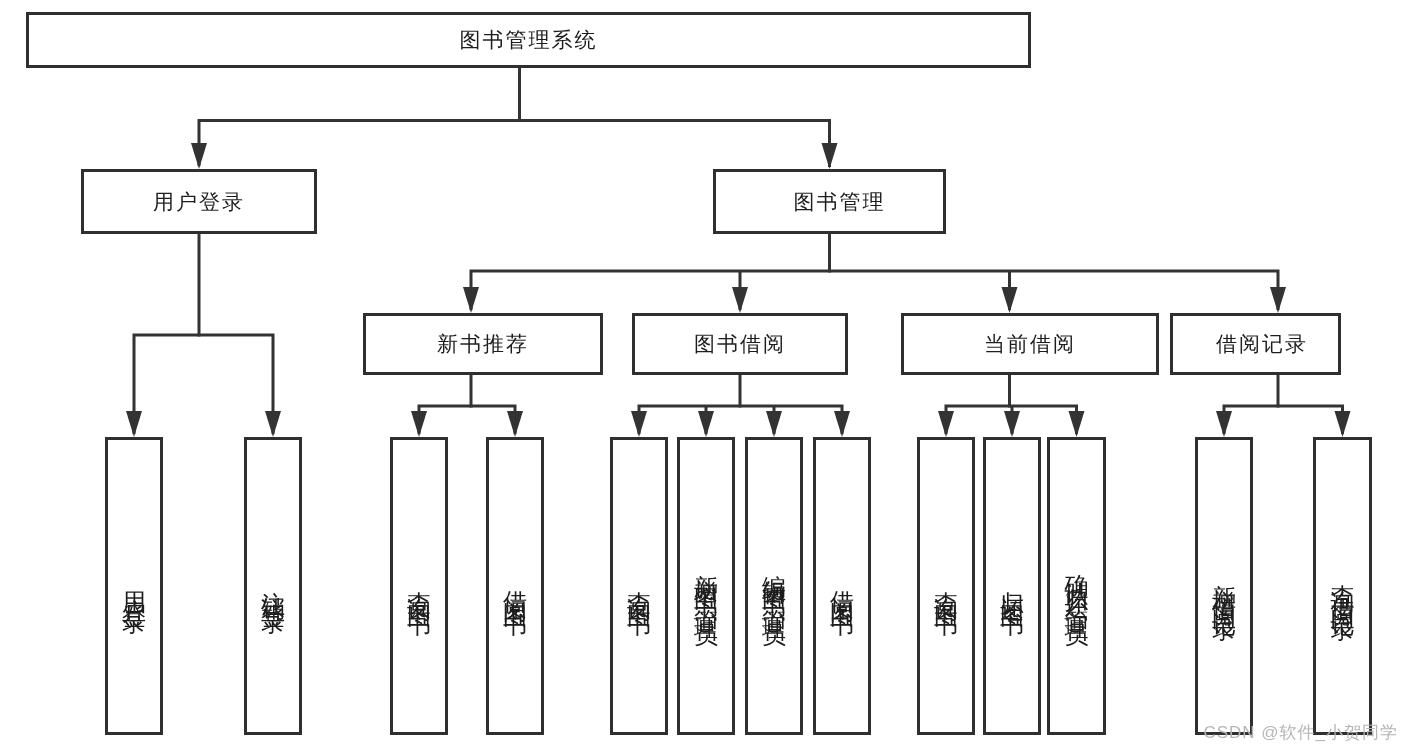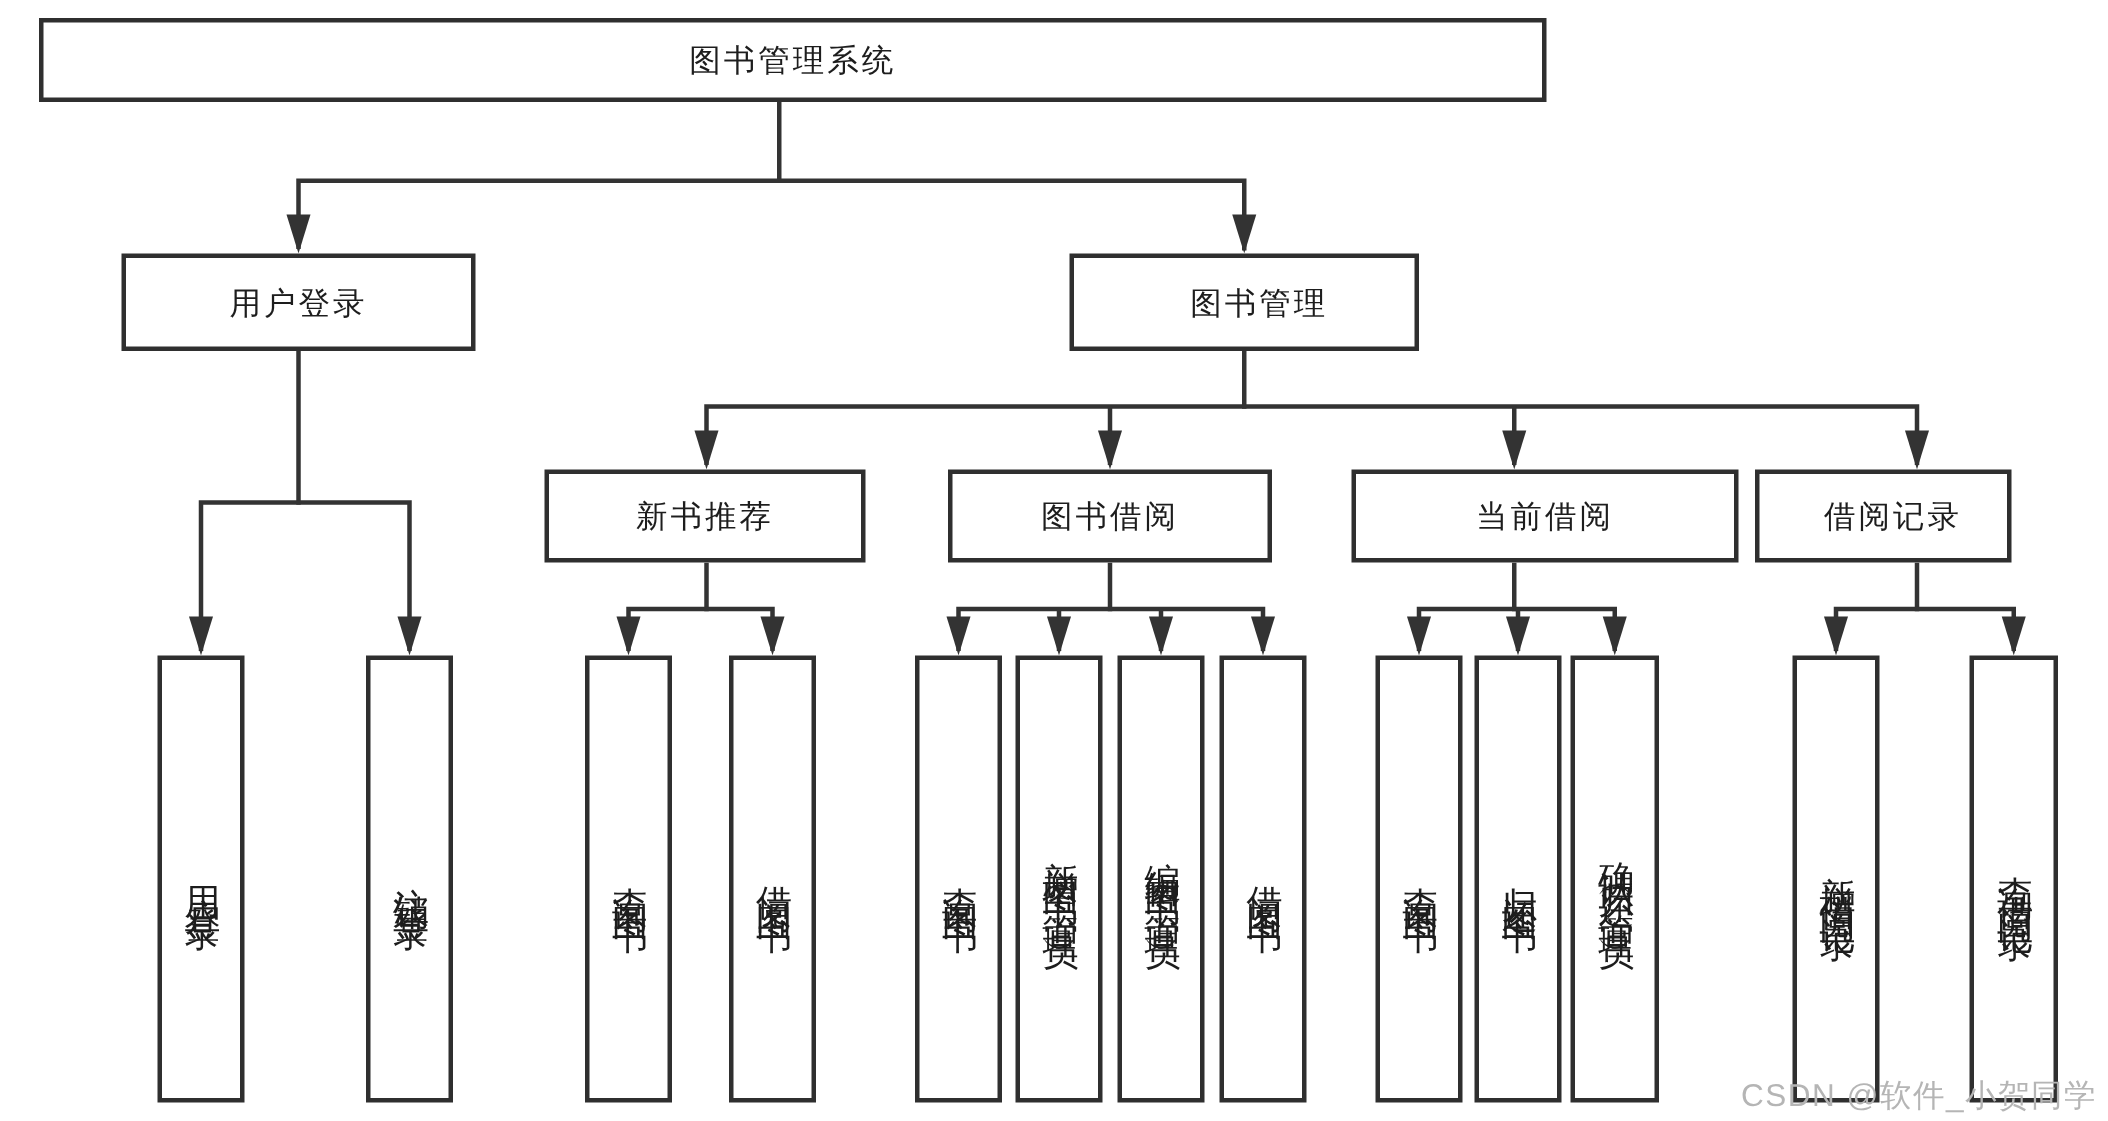--- a/index.html
+++ b/index.html
@@ -44,21 +44,21 @@
     letter-spacing: 7px;
     line-height: 1;
   }
   .node-label {
     display: block;
   }
   
   .n-root   { left: 26px;   top: 12px;  width: 1005px; height: 56px; }
   .n-login  { left: 81px;   top: 169px; width: 236px;  height: 65px; }
   .n-mgmt   { left: 713px;  top: 169px; width: 233px;  height: 65px; padding-left: 20px; }
-  .n-rec    { left: 363px;  top: 313px; width: 214px;  height: 62px; }
+  .n-rec    { left: 363px;  top: 313px; width: 240px;  height: 62px; }
   .n-borrow { left: 632px;  top: 313px; width: 216px;  height: 62px; }
   .n-cur    { left: 901px;  top: 313px; width: 258px;  height: 62px; }
   .n-hist   { left: 1170px; top: 313px; width: 171px;  height: 62px; padding-left: 13px; }
   
   .leaf { top: 437px; height: 298px; width: 58px; }
   .n-a1 { left: 105px; }
   .n-a2 { left: 244px; }
   .n-b1 { left: 390px; }
   .n-b2 { left: 486px; }
   .n-c1 { left: 610px; }
@@ -67,21 +67,21 @@
   .n-c4 { left: 813px; }
   .n-d1 { left: 917px; }
   .n-d2 { left: 983px; }
   .n-d3 { left: 1047px; width: 59px; }
   .n-e1 { left: 1195px; }
   .n-e2 { left: 1313px; width: 59px; }
   .watermark {
     position: absolute;
     right: 7px;
     bottom: 3px;
-    font-size: 21px;
+    font-size: 17px;
     letter-spacing: 1px;
     color: #b5b5b5;
     z-index: 3;
     white-space: nowrap;
   }
 </style>
 </head>
 <body>
 
 <div class="stage">

